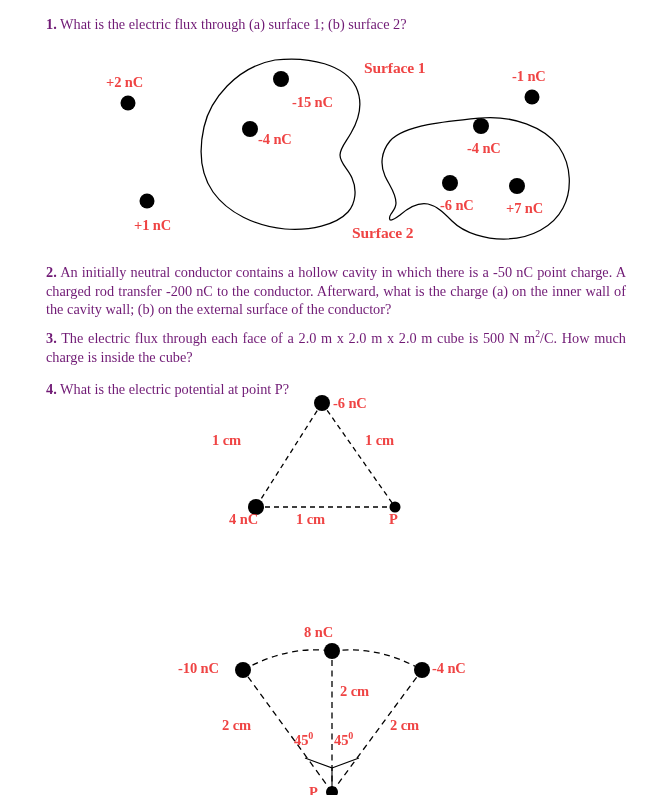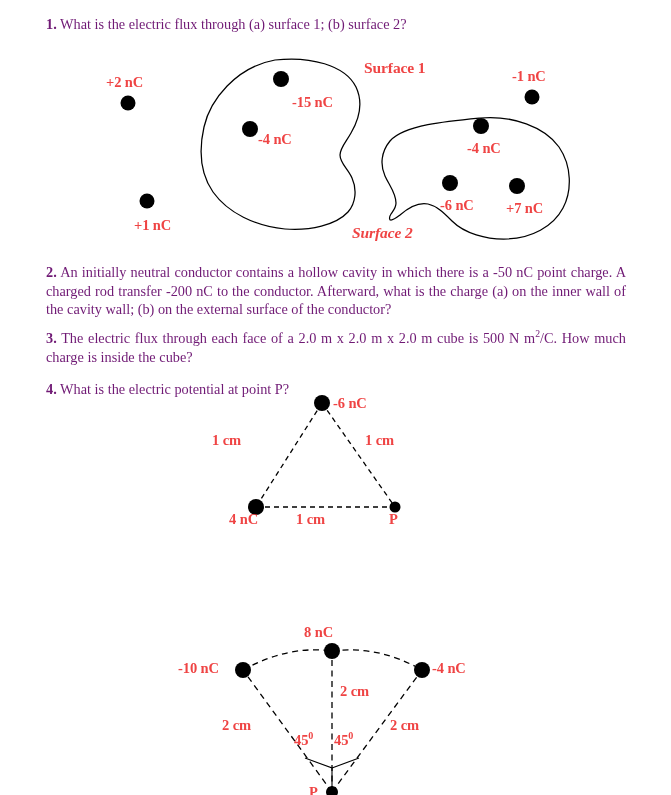--- a/index.html
+++ b/index.html
@@ -50,21 +50,20 @@
   .lbl {
     position: absolute;
     font-family: "Liberation Serif", "DejaVu Serif", serif;
     font-weight: bold;
     font-size: 14.5px;
     white-space: nowrap;
     color: #ef4444;
     letter-spacing: -0.1px;
   }
   .lbl-italic {
-    font-style: italic;
     text-align: center;
   }
   .deg {
     font-size: 0.70em;
     vertical-align: super;
     line-height: 0;
   }
 </style>
 </head>
 <body>

